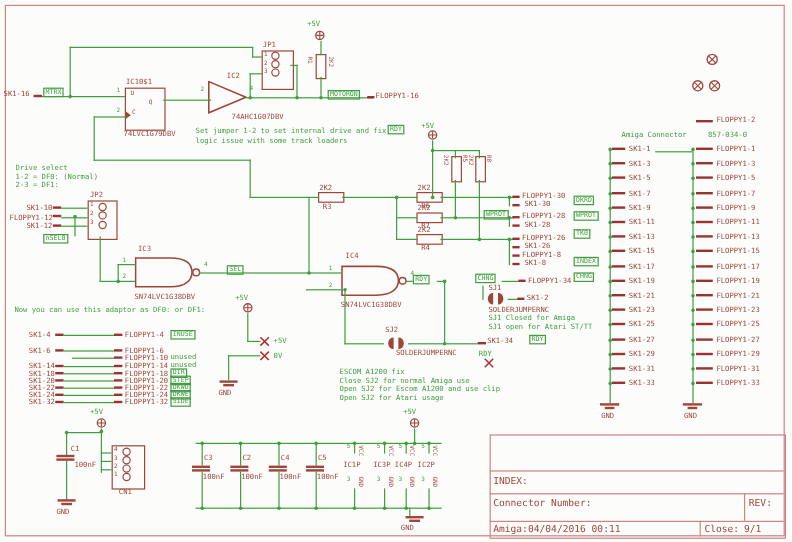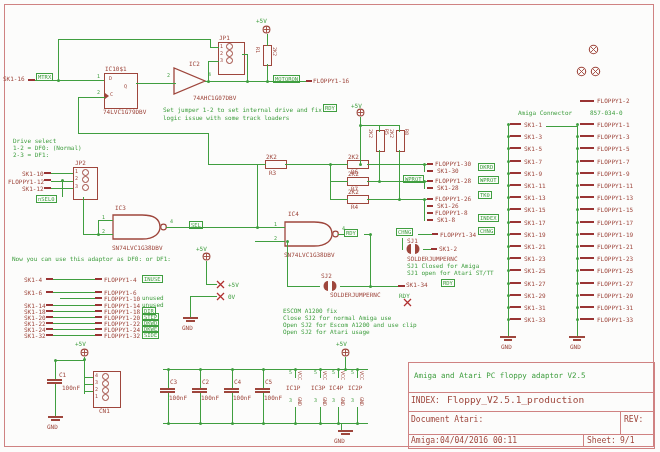--- a/index.html
+++ b/index.html
@@ -34,28 +34,26 @@
 
 <div id="page">
   <div class="frame"></div>
 
   <div class="comp" style="left:408px;top:362px;width:245px;height:85px;border:1px solid var(--frame);"></div>
   <div class="tb-line" style="left:408px;top:392px;width:245px;height:1px;"></div>
   <div class="tb-line" style="left:408px;top:411px;width:245px;height:1px;"></div>
   <div class="tb-line" style="left:408px;top:434px;width:245px;height:1px;"></div>
   <div class="tb-line" style="left:620px;top:411px;width:1px;height:23px;"></div>
   <div class="tb-line" style="left:583px;top:434px;width:1px;height:13px;"></div>
-  <div class="lbl g" style="left:414px;top:371px;font-size:7.5px;line-height:9px;">Amiga and Atari PC floppy adaptor V2.5</div>
   <div class="lbl m" style="left:411px;top:396px;font-size:8px;line-height:9px;">INDEX:</div>
-  <div class="lbl m" style="left:447px;top:395px;font-size:9.5px;line-height:10px;">Floppy_V2.5.1_production</div>
-  <div class="lbl m" style="left:411px;top:415px;font-size:8px;line-height:9px;">Document Atari:</div>
+  <div class="lbl m" style="left:411px;top:415px;font-size:8px;line-height:9px;">Connector Number:</div>
   <div class="lbl m" style="left:624px;top:415px;font-size:8px;line-height:9px;">REV:</div>
   <div class="lbl m" style="left:411px;top:436px;font-size:8px;line-height:9px;">Amiga:</div>
   <div class="lbl m" style="left:440px;top:436px;font-size:8px;line-height:9px;">04/04/2016 00:11</div>
-  <div class="lbl m" style="left:587px;top:436px;font-size:8px;line-height:9px;">Sheet:</div>
+  <div class="lbl m" style="left:587px;top:436px;font-size:8px;line-height:9px;">Close:</div>
   <div class="lbl m" style="left:620px;top:436px;font-size:8px;line-height:9px;">9/1</div>
 
   <div class="comp" style="left:104px;top:73px;width:32px;height:34px;"></div>
   <div class="clk" style="left:105px;top:93px;"></div>
   <div class="comp" style="left:218px;top:42px;width:25px;height:31px;"></div>
   <div class="pad" style="left:226px;top:43px;"></div>
   <div class="pad" style="left:226px;top:50px;"></div>
   <div class="pad" style="left:226px;top:57px;"></div>
   <div class="comp" style="left:73px;top:167px;width:23px;height:31px;"></div>
   <div class="pad" style="left:82px;top:169px;"></div>

